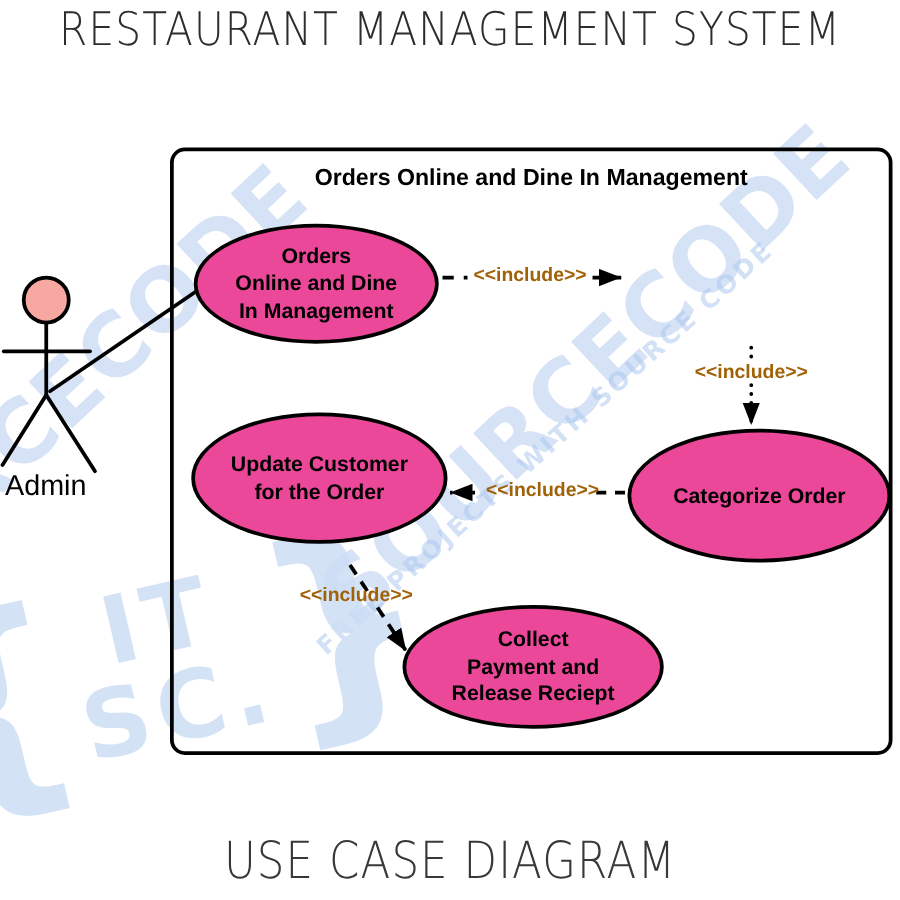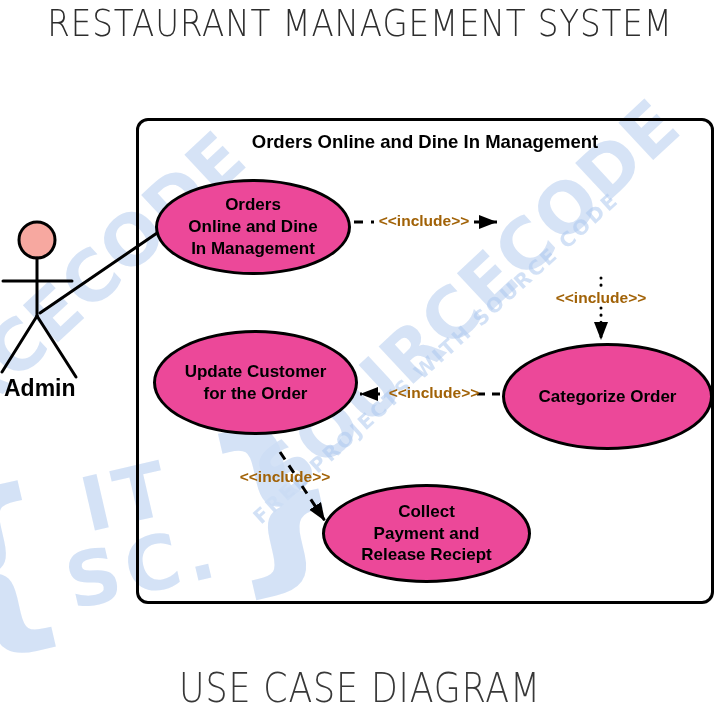--- a/index.html
+++ b/index.html
@@ -73,21 +73,21 @@
   .inc-label{
     position:absolute;transform:translate(-50%,-50%);white-space:nowrap;
     font-weight:bold;font-size:15.5px;color:#a16207;z-index:5;text-align:right;
   }
   .l1{left:424px;top:221px;}
   .l2{left:601px;top:298px;}
   .l3{left:434px;top:393px;}
   .l4{left:285px;top:477px;}
   
   .actor-label{
-    position:absolute;left:4px;top:375px;font-weight:bold;font-size:23px;
+    position:absolute;left:4px;top:375px;font-weight:normal;font-size:23px;
     color:#000;z-index:5;
   }
 </style>
 </head>
 <body>
 
 <div class="stage">
 
   <div class="wm-layer">
     <div class="wm-big wm-big-main">SOURCECODE</div>

